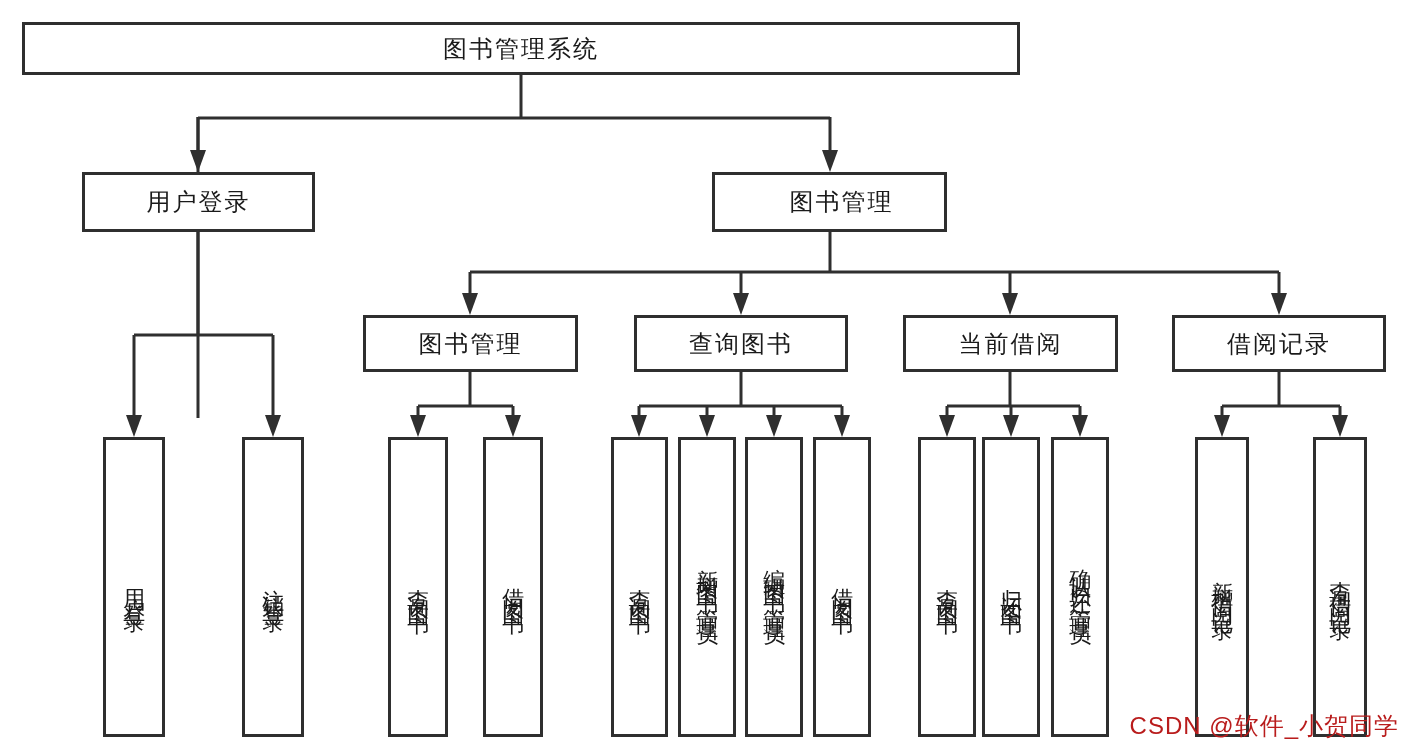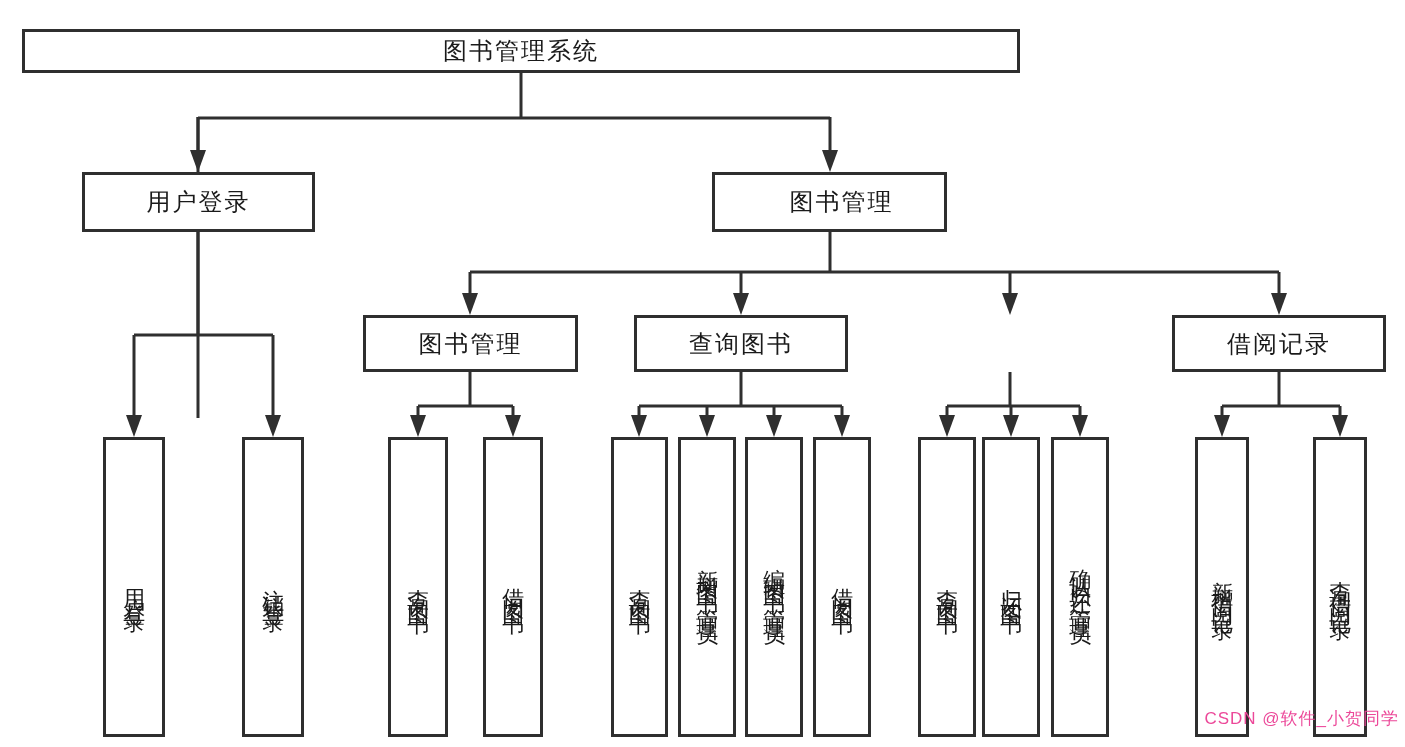--- a/index.html
+++ b/index.html
@@ -26,24 +26,24 @@
   .v-node .vtext {
     writing-mode:vertical-rl;
     text-orientation:mixed;
     font-size:22px;
     letter-spacing:8px;
     line-height:1.2;
     white-space:nowrap;
   }
   .watermark {
     position:absolute;
-    right:6px; bottom:17px;
-    font-size:17px;
+    right:6px; bottom:5px;
+    font-size:24px;
     letter-spacing:1px;
-    color:#ec4899;
+    color:#b91c1c;
     z-index:3;
     white-space:nowrap;
   }
 </style>
 </head>
 <body>
 
 <div class="stage">
 
   <svg class="connectors" width="1405" height="747" viewBox="0 0 1405 747">
@@ -113,36 +113,39 @@
 
       <polygon points="939,415 955,415 947,437"></polygon>
       <polygon points="1003,415 1019,415 1011,437"></polygon>
       <polygon points="1072,415 1088,415 1080,437"></polygon>
 
       <polygon points="1214,415 1230,415 1222,437"></polygon>
       <polygon points="1332,415 1348,415 1340,437"></polygon>
     </g>
   </svg>
 
-  <div class="node h-node" style="left:22px; top:29px; width:998px; height:44px;">
+  <div class="node h-node" style="left:22px; top:22px; width:998px; height:53px;">
     <span>图书管理系统</span>
   </div>
 
   <div class="node h-node" style="left:82px; top:172px; width:233px; height:60px;">
     <span>用户登录</span>
   </div>
   <div class="node h-node" style="left:712px; top:172px; width:235px; height:60px;padding-left:24px;">
     <span>图书管理</span>
   </div>
 
   <div class="node h-node" style="left:363px; top:315px; width:215px; height:57px;">
     <span>图书管理</span>
   </div>
   <div class="node h-node" style="left:634px; top:315px; width:214px; height:57px;">
     <span>查询图书</span>
+  </div>
+  <div class="node h-node" style="left:903px; top:315px; width:215px; height:57px;">
+    <span>当前借阅</span>
   </div>
   <div class="node h-node" style="left:1172px; top:315px; width:214px; height:57px;">
     <span>借阅记录</span>
   </div>
 
   <div class="node v-node" style="left:103px; top:437px; width:62px; height:300px;">
     <span class="vtext">用户登录</span>
   </div>
   <div class="node v-node" style="left:242px; top:437px; width:62px; height:300px;">
     <span class="vtext">注销登录</span>

